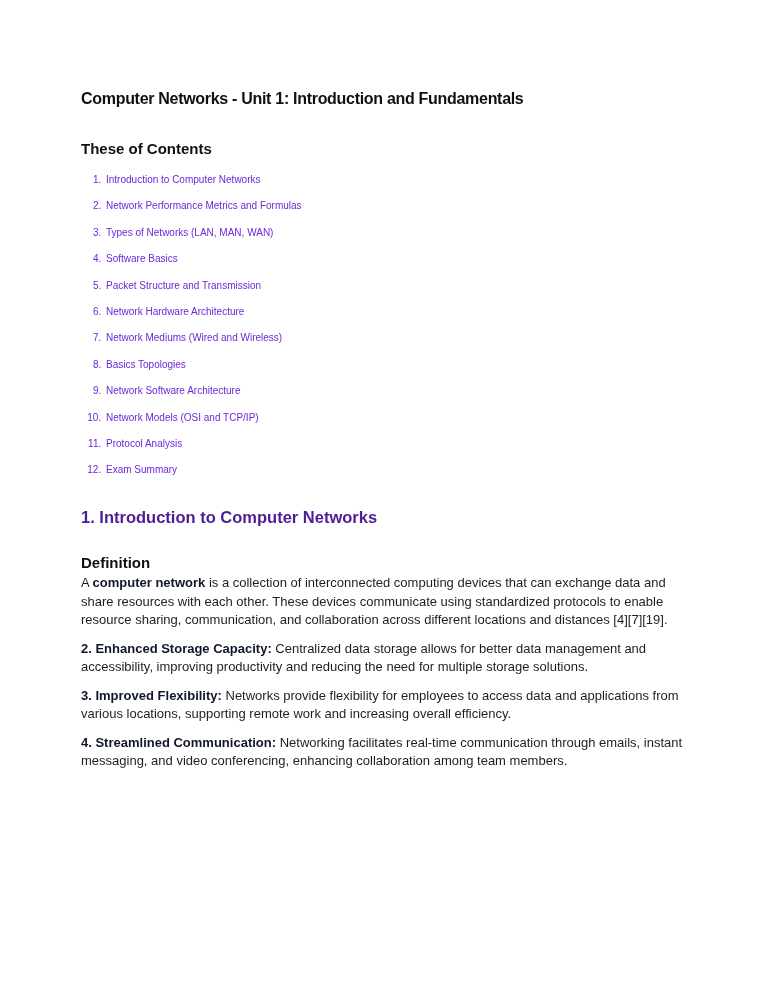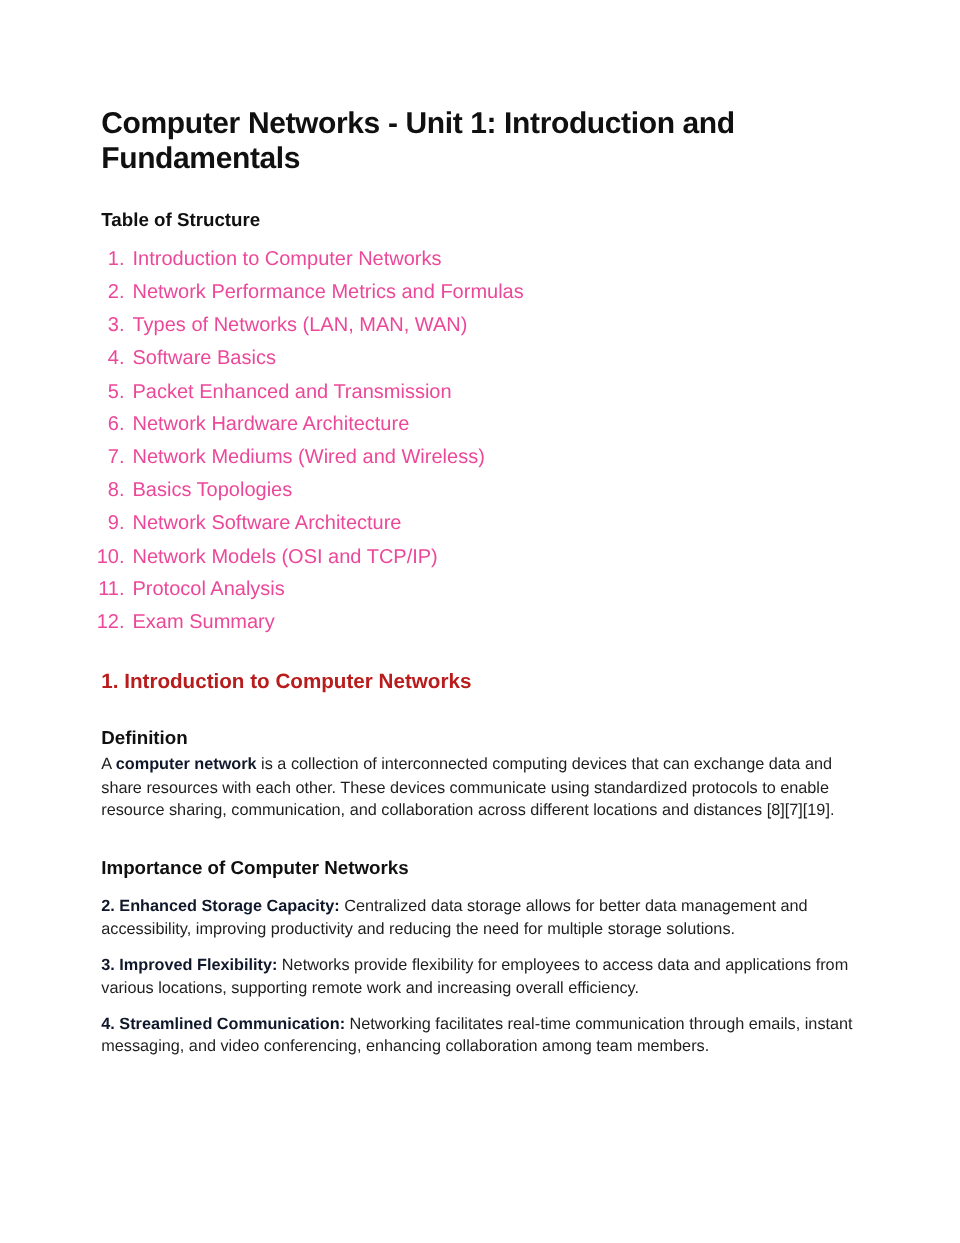--- a/index.html
+++ b/index.html
@@ -14,21 +14,21 @@
     width: 768px;
     height: 994px;
     margin: 0 auto;
     background: #ffffff;
     padding: 85px 80px 40px 81px;
     overflow: hidden;
     color: #1b1b1b;
   }
 
   h1.doc-title {
-    font-size: 24px;
+    font-size: 16px;
     line-height: 28px;
     font-weight: 700;
     color: #101010;
     letter-spacing: -0.3px;
     margin: 0 0 26px 0;
   }
 
   h3.sub-heading {
     font-size: 15px;
     line-height: 20px;
@@ -37,35 +37,35 @@
     margin: 0;
   }
 
   #toc-heading { margin: 0 0 12px 0; }
 
   ol.toc-list {
     list-style: decimal;
     list-style-position: outside;
     padding-left: 23px;
     margin: 0 0 0 0;
-    font-size: 16px;
+    font-size: 10px;
     line-height: 18px;
-    color: #ec4899;
+    color: #6d28d9;
   }
 
   ol.toc-list li {
     margin-bottom: 8.4px;
     padding-left: 2px;
   }
 
   h2.section-heading {
     font-size: 16.5px;
     line-height: 22px;
     font-weight: 700;
-    color: #b91c1c;
+    color: #4c1d95;
     margin: 27px 0 0 0;
   }
 
   #definition-heading { margin: 25px 0 1px 0; }
   #importance-heading { margin: 27px 0 11px 0; }
 
   p.body-para {
     font-size: 13px;
     line-height: 18.5px;
     color: #1e1e1e;
@@ -77,44 +77,43 @@
     color: #0f172a;
   }
 </style>
 </head>
 <body>
 
 <div class="page">
 
   <h1 class="doc-title">Computer Networks - Unit 1: Introduction and Fundamentals</h1>
 
-  <h3 class="sub-heading" id="toc-heading">Table of Structure</h3>
+  <h3 class="sub-heading" id="toc-heading">These of Contents</h3>
 
   <ol class="toc-list">
     <li>Introduction to Computer Networks</li>
     <li>Network Performance Metrics and Formulas</li>
     <li>Types of Networks (LAN, MAN, WAN)</li>
     <li>Software Basics</li>
-    <li>Packet Enhanced and Transmission</li>
+    <li>Packet Structure and Transmission</li>
     <li>Network Hardware Architecture</li>
     <li>Network Mediums (Wired and Wireless)</li>
     <li>Basics Topologies</li>
     <li>Network Software Architecture</li>
     <li>Network Models (OSI and TCP/IP)</li>
     <li>Protocol Analysis</li>
     <li>Exam Summary</li>
   </ol>
 
   <h2 class="section-heading">1. Introduction to Computer Networks</h2>
 
   <h3 class="sub-heading" id="definition-heading">Definition</h3>
 
-  <p class="body-para"><span>A </span><strong>computer network</strong><span> is a collection of interconnected computing devices that can exchange data and share resources with each other. These devices communicate using standardized protocols to enable resource sharing, communication, and collaboration across different locations and distances [8][7][19].</span></p>
+  <p class="body-para"><span>A </span><strong>computer network</strong><span> is a collection of interconnected computing devices that can exchange data and share resources with each other. These devices communicate using standardized protocols to enable resource sharing, communication, and collaboration across different locations and distances [4][7][19].</span></p>
 
-  <h3 class="sub-heading" id="importance-heading">Importance of Computer Networks</h3>
 
 
 
   <p class="body-para"><strong>2. Enhanced Storage Capacity:</strong><span> Centralized data storage allows for better data management and accessibility, improving productivity and reducing the need for multiple storage solutions.</span></p>
 
   <p class="body-para"><strong>3. Improved Flexibility:</strong><span> Networks provide flexibility for employees to access data and applications from various locations, supporting remote work and increasing overall efficiency.</span></p>
 
   <p class="body-para"><strong>4. Streamlined Communication:</strong><span> Networking facilitates real-time communication through emails, instant messaging, and video conferencing, enhancing collaboration among team members.</span></p>
 
 </div>

